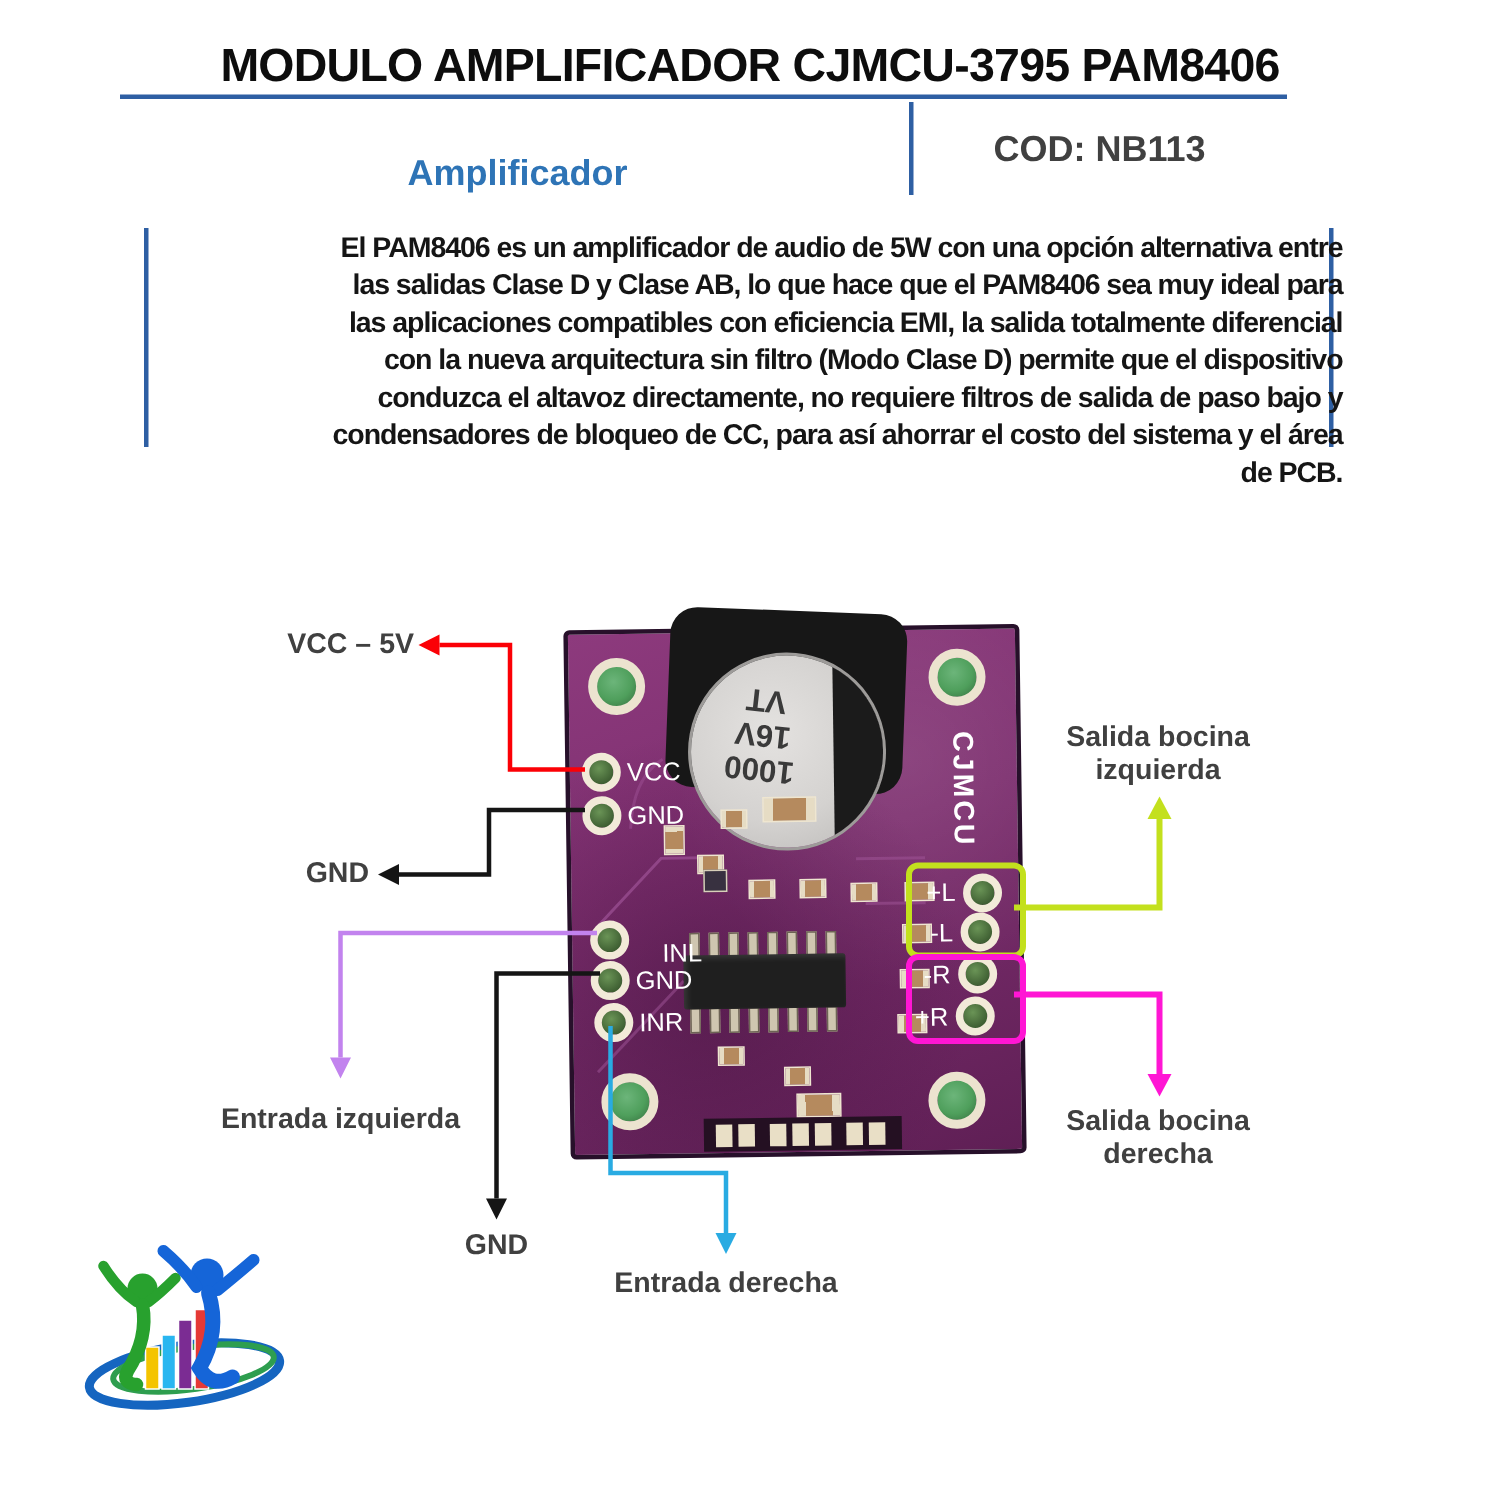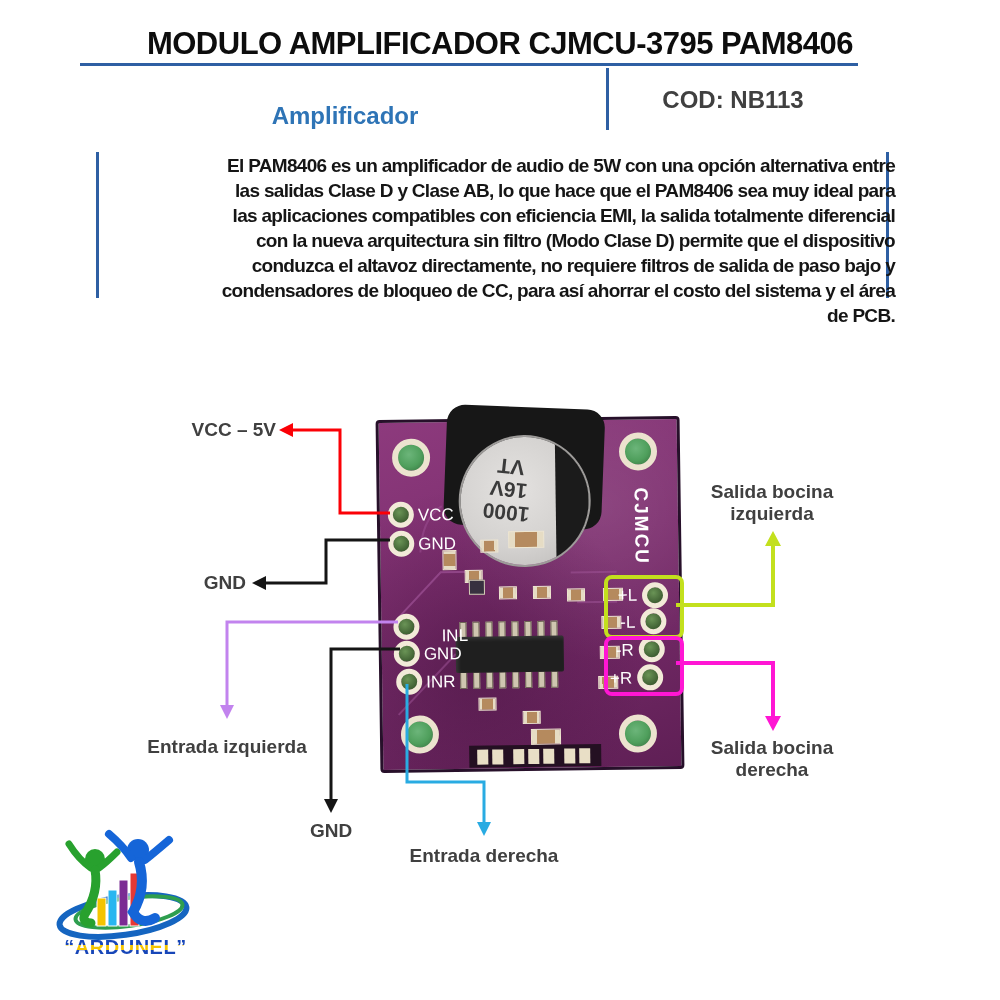--- a/index.html
+++ b/index.html
@@ -212,14 +212,13 @@
       <path d="M 72 26 Q 62 36 54 42" stroke-width="7"></path>
       <path d="M 50 44 Q 54 66 40 88 Q 36 96 46 97" stroke-width="9"></path>
     </g>
     <g stroke="#1565d8" fill="none" stroke-linecap="round">
       <circle cx="93" cy="24" r="11" fill="#1565d8" stroke="none"></circle>
       <path d="M 64 8 Q 78 20 86 32" stroke-width="8"></path>
       <path d="M 124 14 Q 110 26 100 34" stroke-width="8"></path>
       <path d="M 94 36 Q 102 62 88 86 Q 96 100 110 92" stroke-width="10"></path>
     </g>
   </svg>
-  <div class="logo-text">“ARDUNEL”</div>
 </div>
 
 </body></html>

